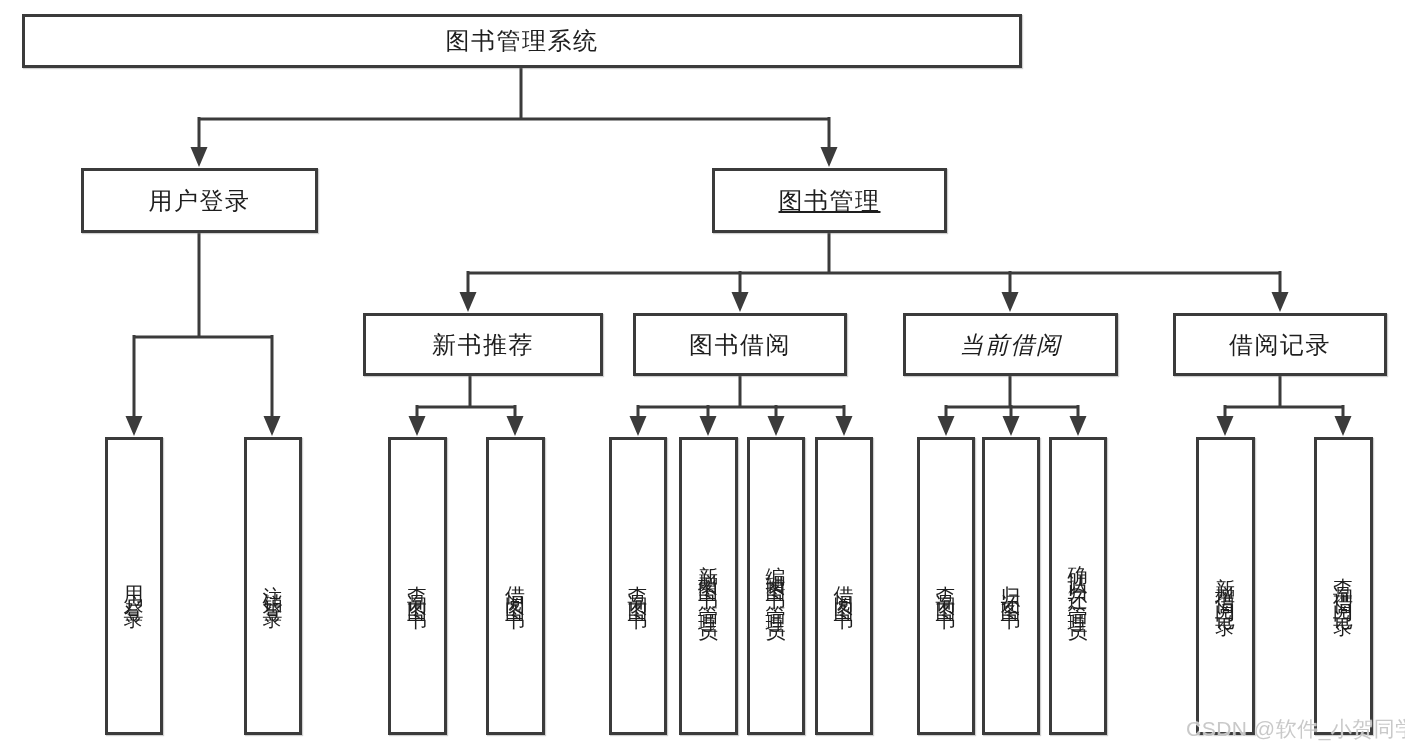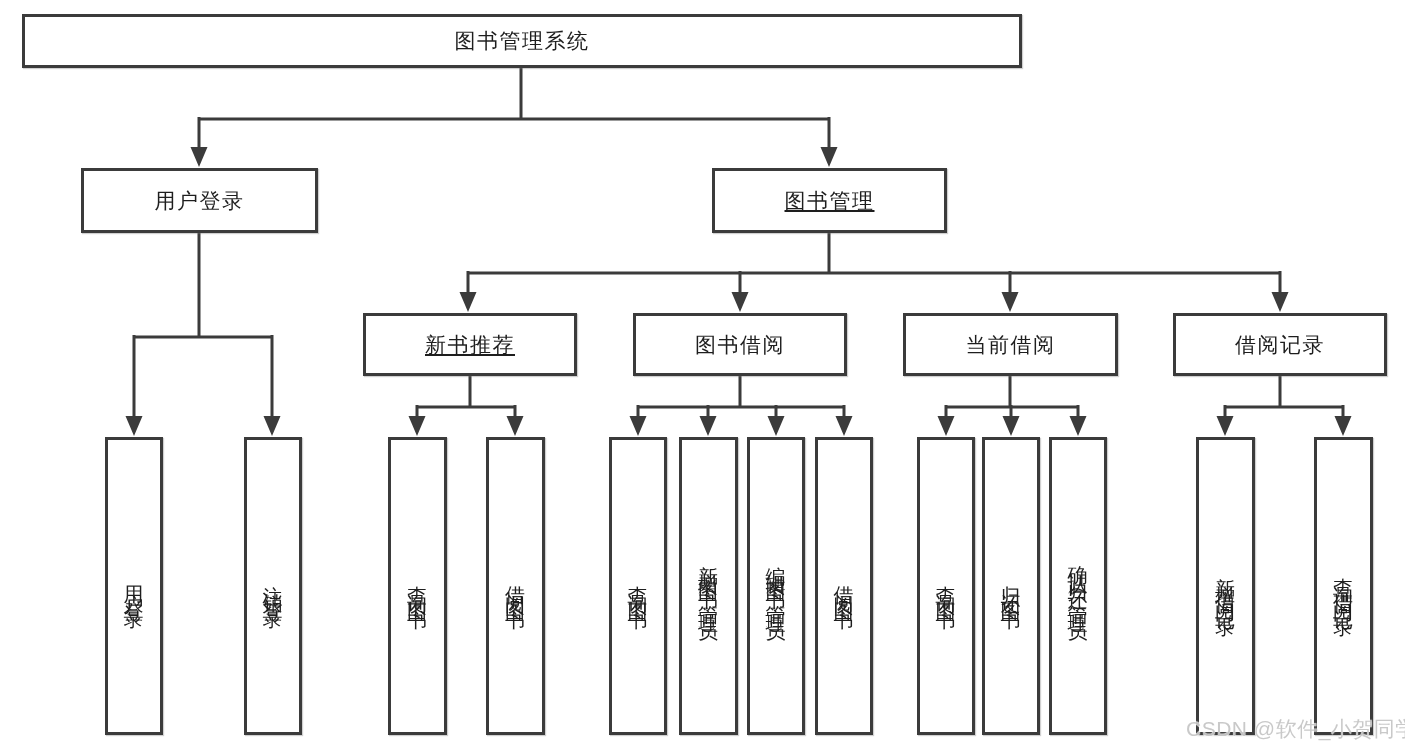--- a/index.html
+++ b/index.html
@@ -28,21 +28,21 @@
     color: #1e1e1e;
     display: flex;
     align-items: center;
     justify-content: center;
     box-shadow: 1px 1px 1px rgba(120,120,120,0.35);
   }
   .node .lbl {
     white-space: nowrap;
   }
   .h .lbl {
-    font-size: 21px;
+    font-size: 24px;
     letter-spacing: 1.5px;
   }
   .v .lbl {
     writing-mode: vertical-rl;
     font-size: 20px;
     line-height: 1;
     letter-spacing: 8px;
     white-space: normal;
   }
   .watermark {
@@ -86,27 +86,27 @@
     <span class="lbl">图书管理系统</span>
   </div>
 
   <div class="node h" style="left:81px; top:168px; width:237px; height:65px;">
     <span class="lbl">用户登录</span>
   </div>
   <div class="node h" style="left:712px; top:168px; width:235px; height:65px;text-decoration:underline;">
     <span class="lbl">图书管理</span>
   </div>
 
-  <div class="node h" style="left:363px; top:313px; width:214px; height:63px;text-decoration:underline;">
+  <div class="node h" style="left:363px; top:313px; width:240px; height:63px;">
     <span class="lbl">新书推荐</span>
   </div>
   <div class="node h" style="left:633px; top:313px; width:214px; height:63px;justify-content:center;">
     <span class="lbl">图书借阅</span>
   </div>
-  <div class="node h" style="left:903px; top:313px; width:215px; height:63px;">
+  <div class="node h" style="left:903px; top:313px; width:215px; height:63px;font-style:italic;">
     <span class="lbl">当前借阅</span>
   </div>
   <div class="node h" style="left:1173px; top:313px; width:214px; height:63px;">
     <span class="lbl">借阅记录</span>
   </div>
 
   <div class="node v" style="left:105px; top:437px; width:58px; height:298px;">
     <span class="lbl">用户登录</span>
   </div>
   <div class="node v" style="left:244px; top:437px; width:58px; height:298px;">

